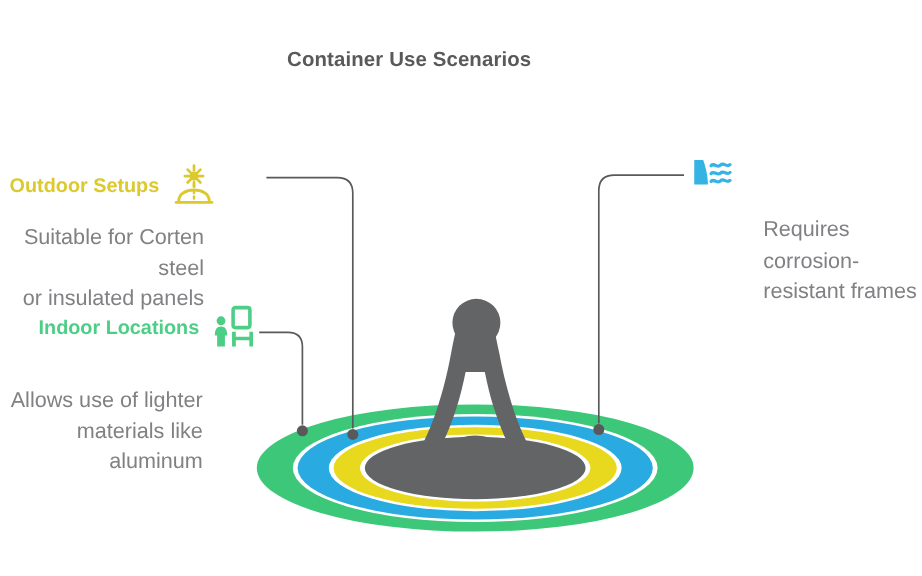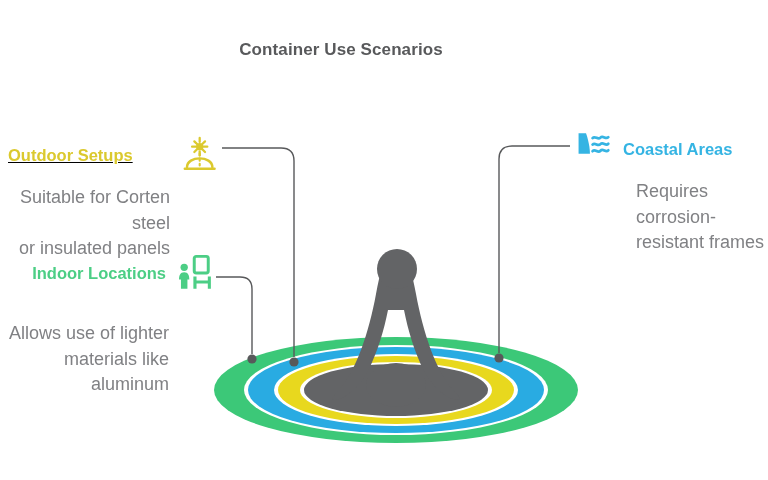--- a/index.html
+++ b/index.html
@@ -69,22 +69,21 @@
     white-space: pre-line;
   }
 
   
   #callout-outdoor {
     left: 8px;
     top: 134px;
     width: 214px;
   }
   #callout-outdoor .callout-head {
-    justify-content: space-between;
-    text-decoration: underline;
+    justify-content: flex-start;
   }
   #callout-outdoor .callout-body {
     text-align: right;
     padding-right: 52px;
   }
 
   
   #callout-indoor {
     left: 3px;
     top: 252px;
@@ -217,17 +216,16 @@
     <svg class="callout-icon" viewBox="0 0 48 48">
 
       <path d="M7.5 6 L16 6 C16 6, 20.5 18, 20.5 29.5 L7.5 29.5 Z" fill="#35b4e3"></path>
 
       <g fill="none" stroke="#35b4e3" stroke-width="3.1" stroke-linecap="round">
         <path d="M23.5 11.5 C26.5 8.3, 29.5 14.2, 32.5 11, 35.5 7.8, 38.5 13.7, 41.5 10.5"></path>
         <path d="M23.5 19 C26.5 15.8, 29.5 21.7, 32.5 18.5, 35.5 15.3, 38.5 21.2, 41.5 18"></path>
         <path d="M23.5 26.5 C26.5 23.3, 29.5 29.2, 32.5 26, 35.5 22.8, 38.5 28.7, 41.5 25.5"></path>
       </g>
     </svg>
-    <span class="callout-label" style="color:#35b4e3;">Coastal Areas</span>
   </div>
   <div class="callout-body">Requires corrosion-
 resistant frames</div>
 </div>
 
 </body></html>

